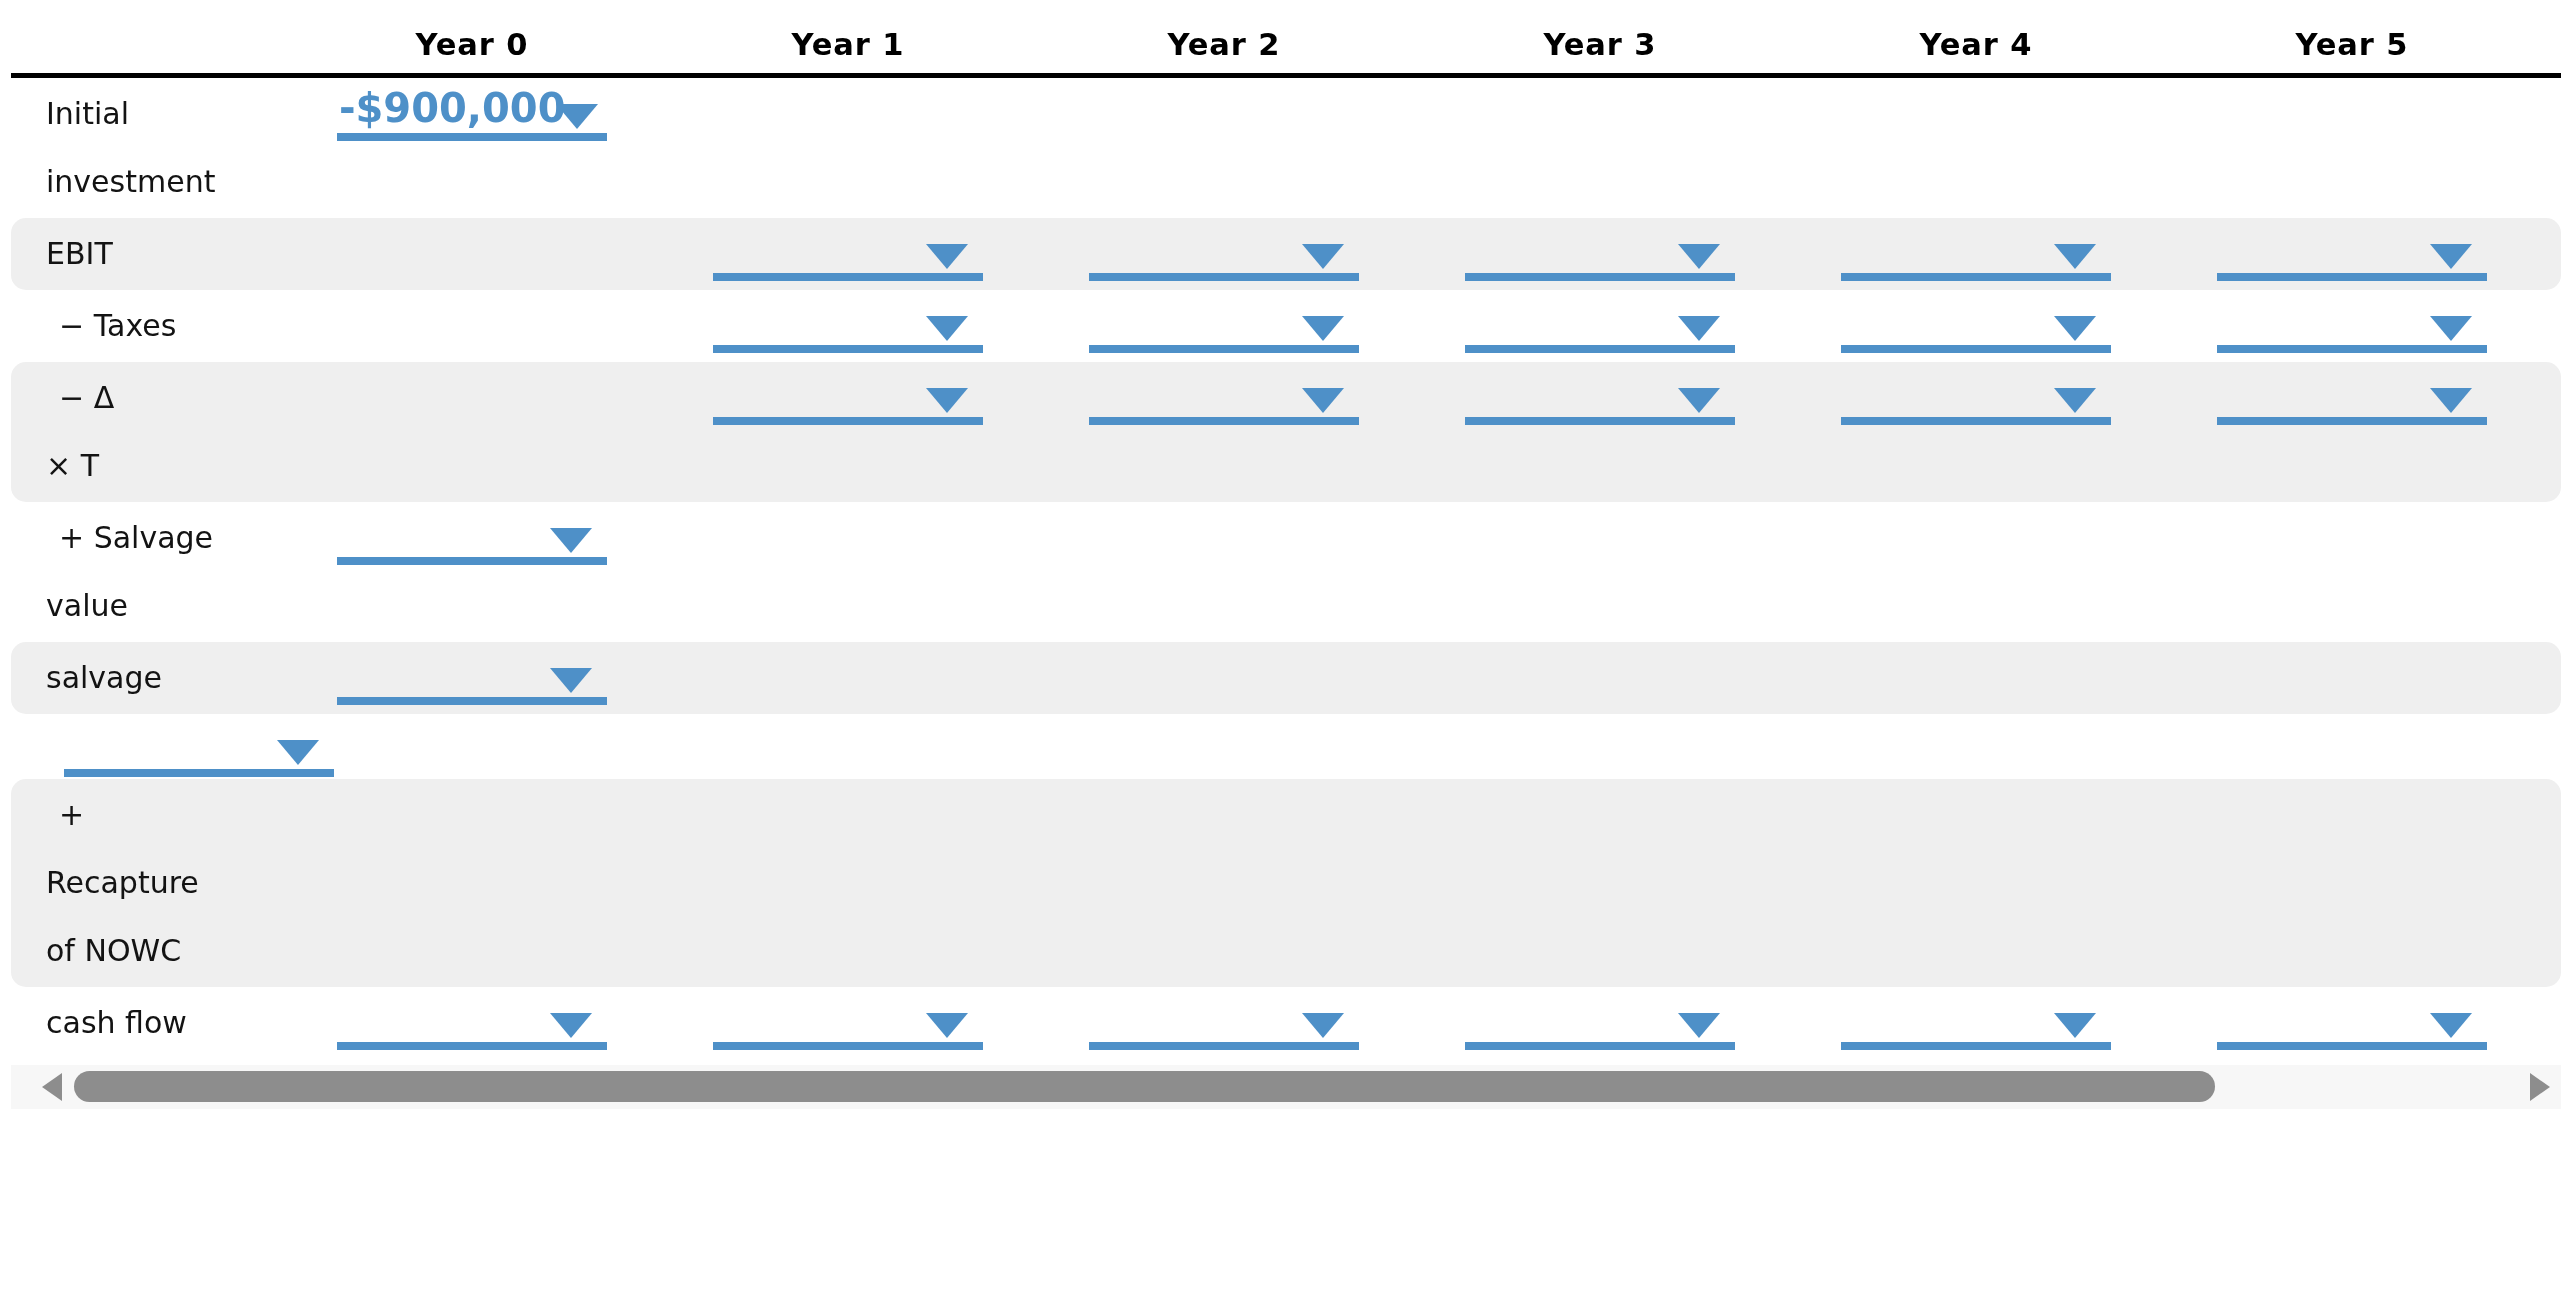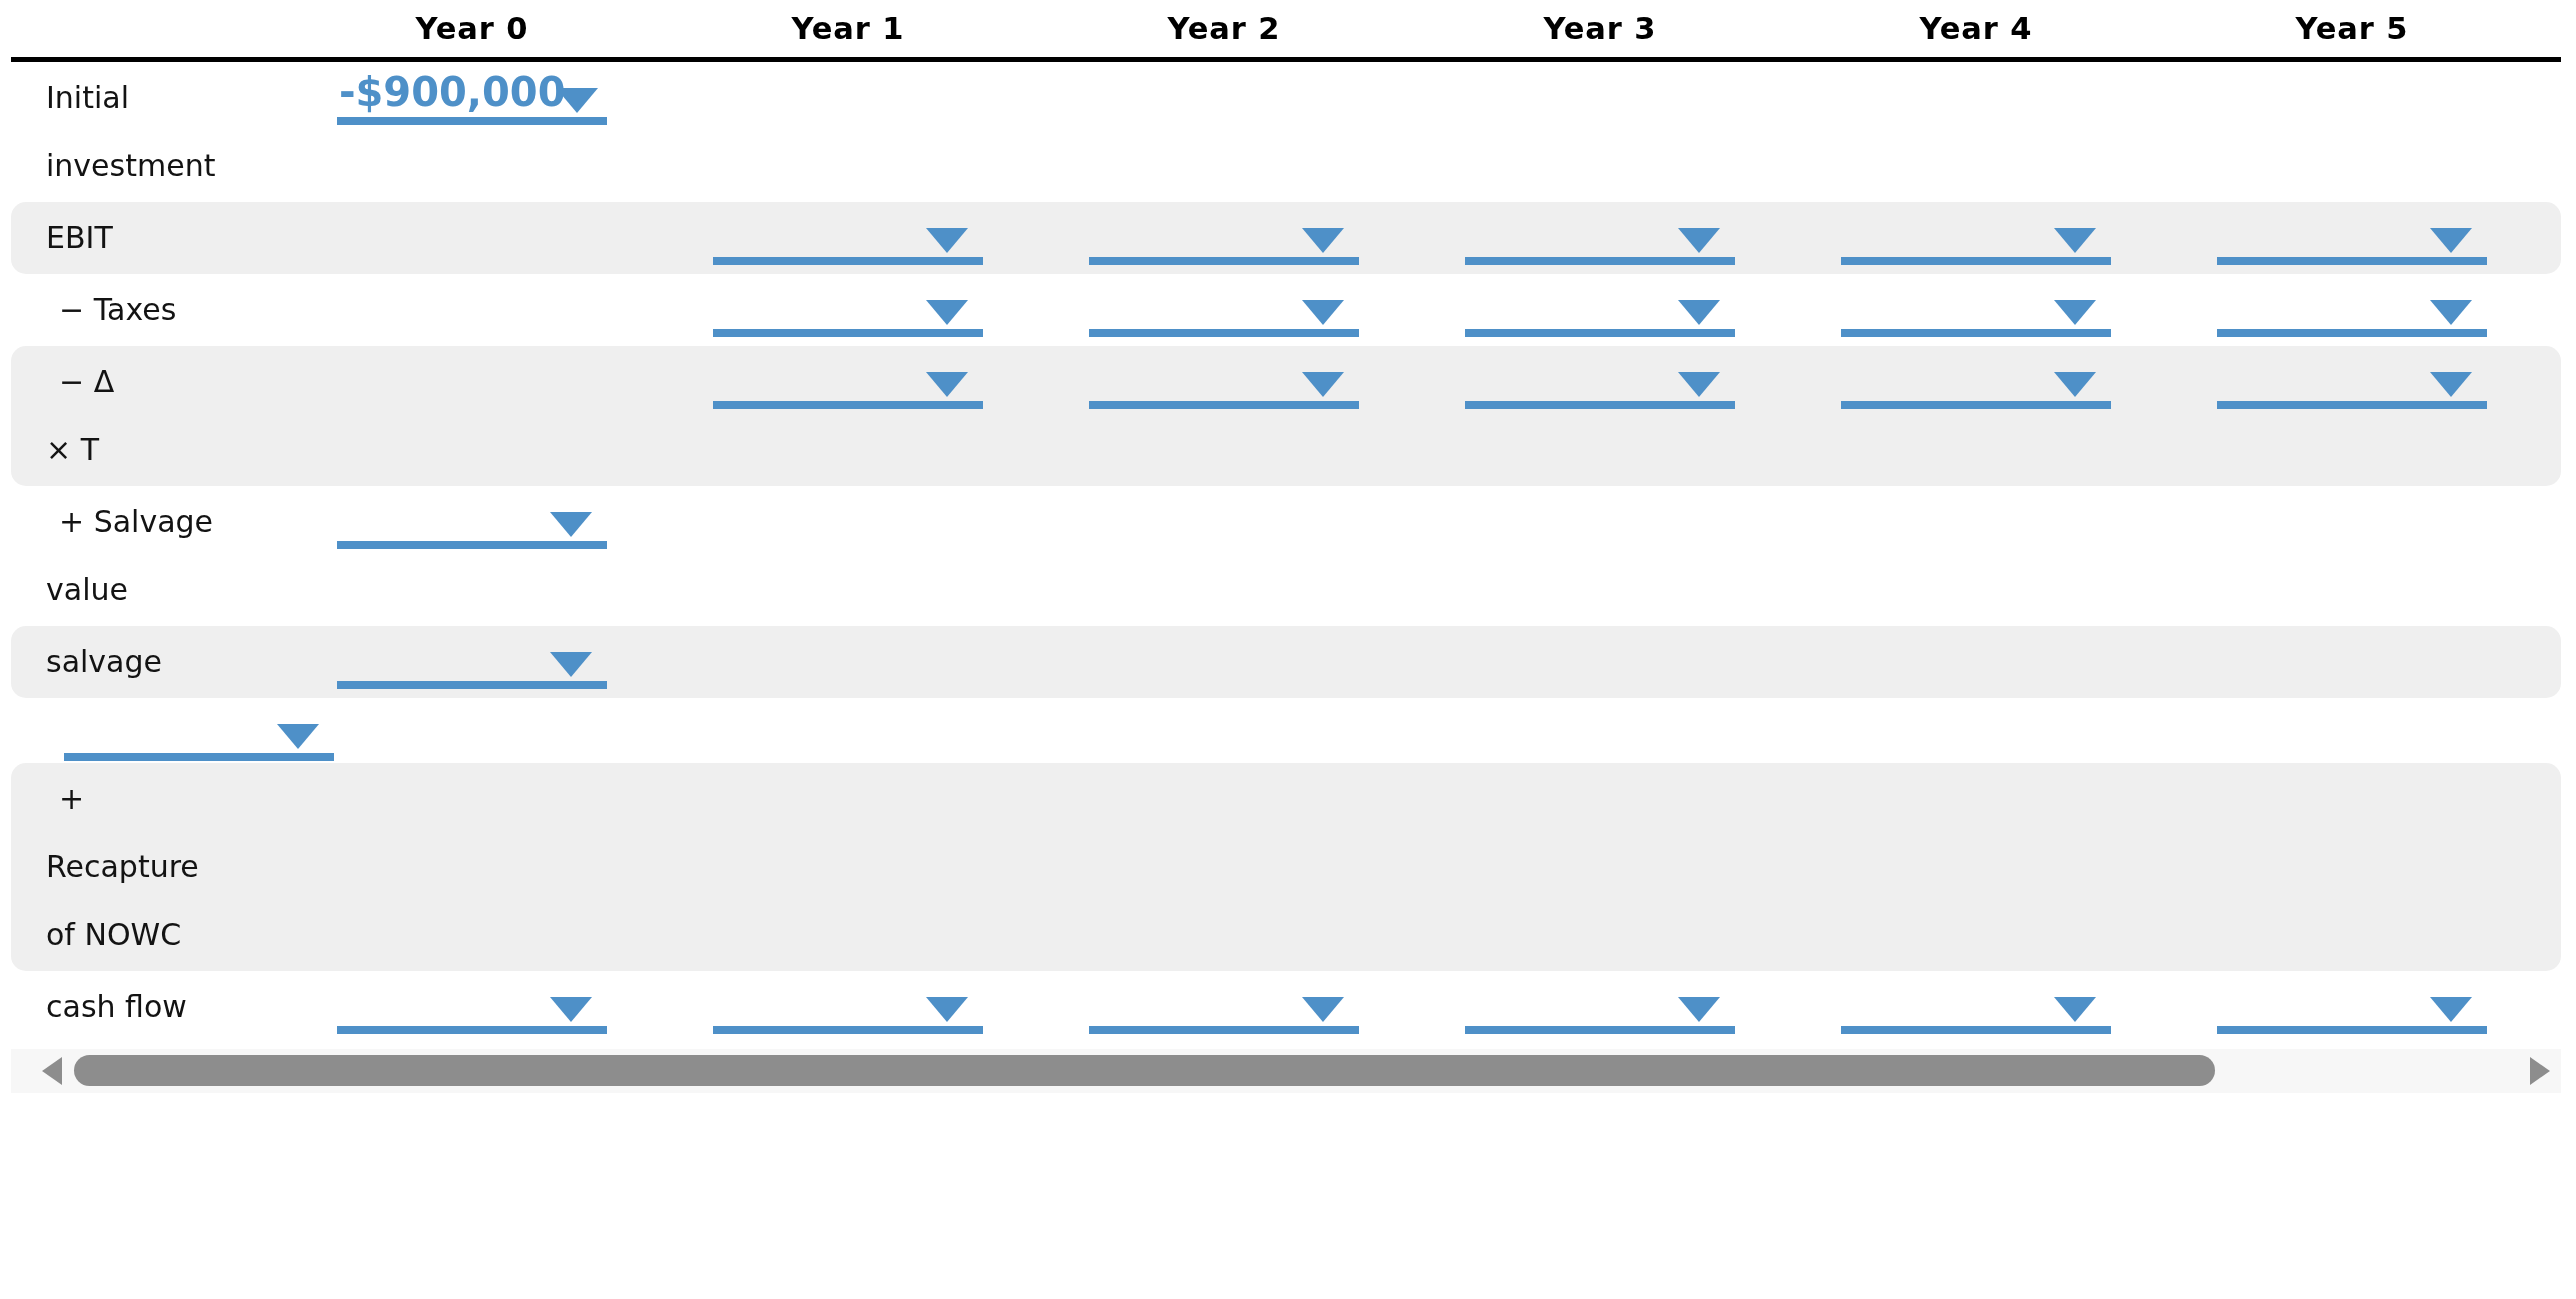--- a/index.html
+++ b/index.html
@@ -11,21 +11,21 @@
   }
   html,body{margin:0;padding:0;background:#fff;}
   body{
     width:2576px;height:1299px;overflow:hidden;
     font-family:"DejaVu Sans","Liberation Sans",sans-serif;
     color:var(--ink);
   }
   .sheet{margin-left:11px;width:2550px;}
 
   
-  .hdr{display:flex;align-items:center;height:57px;border-bottom:5.6px solid #000;}
+  .hdr{display:flex;align-items:center;height:57px;border-bottom:5.6px solid #000;margin-top:16px;}
   .hdr .spacer{width:273px;}
   .hdr .h{width:376px;text-align:center;font-weight:bold;font-size:30.5px;color:#000;letter-spacing:0.9px;}
 
   
   .row{display:flex;align-items:flex-start;padding:2px 0;}
   .row.shaded{background:var(--shade);border-radius:15px;}
   .labels{width:273px;box-sizing:border-box;padding-left:35px;font-size:30px;line-height:68px;}
   .labels .ln{white-space:nowrap;}
   .labels .ln.op{padding-left:13px;}
 

